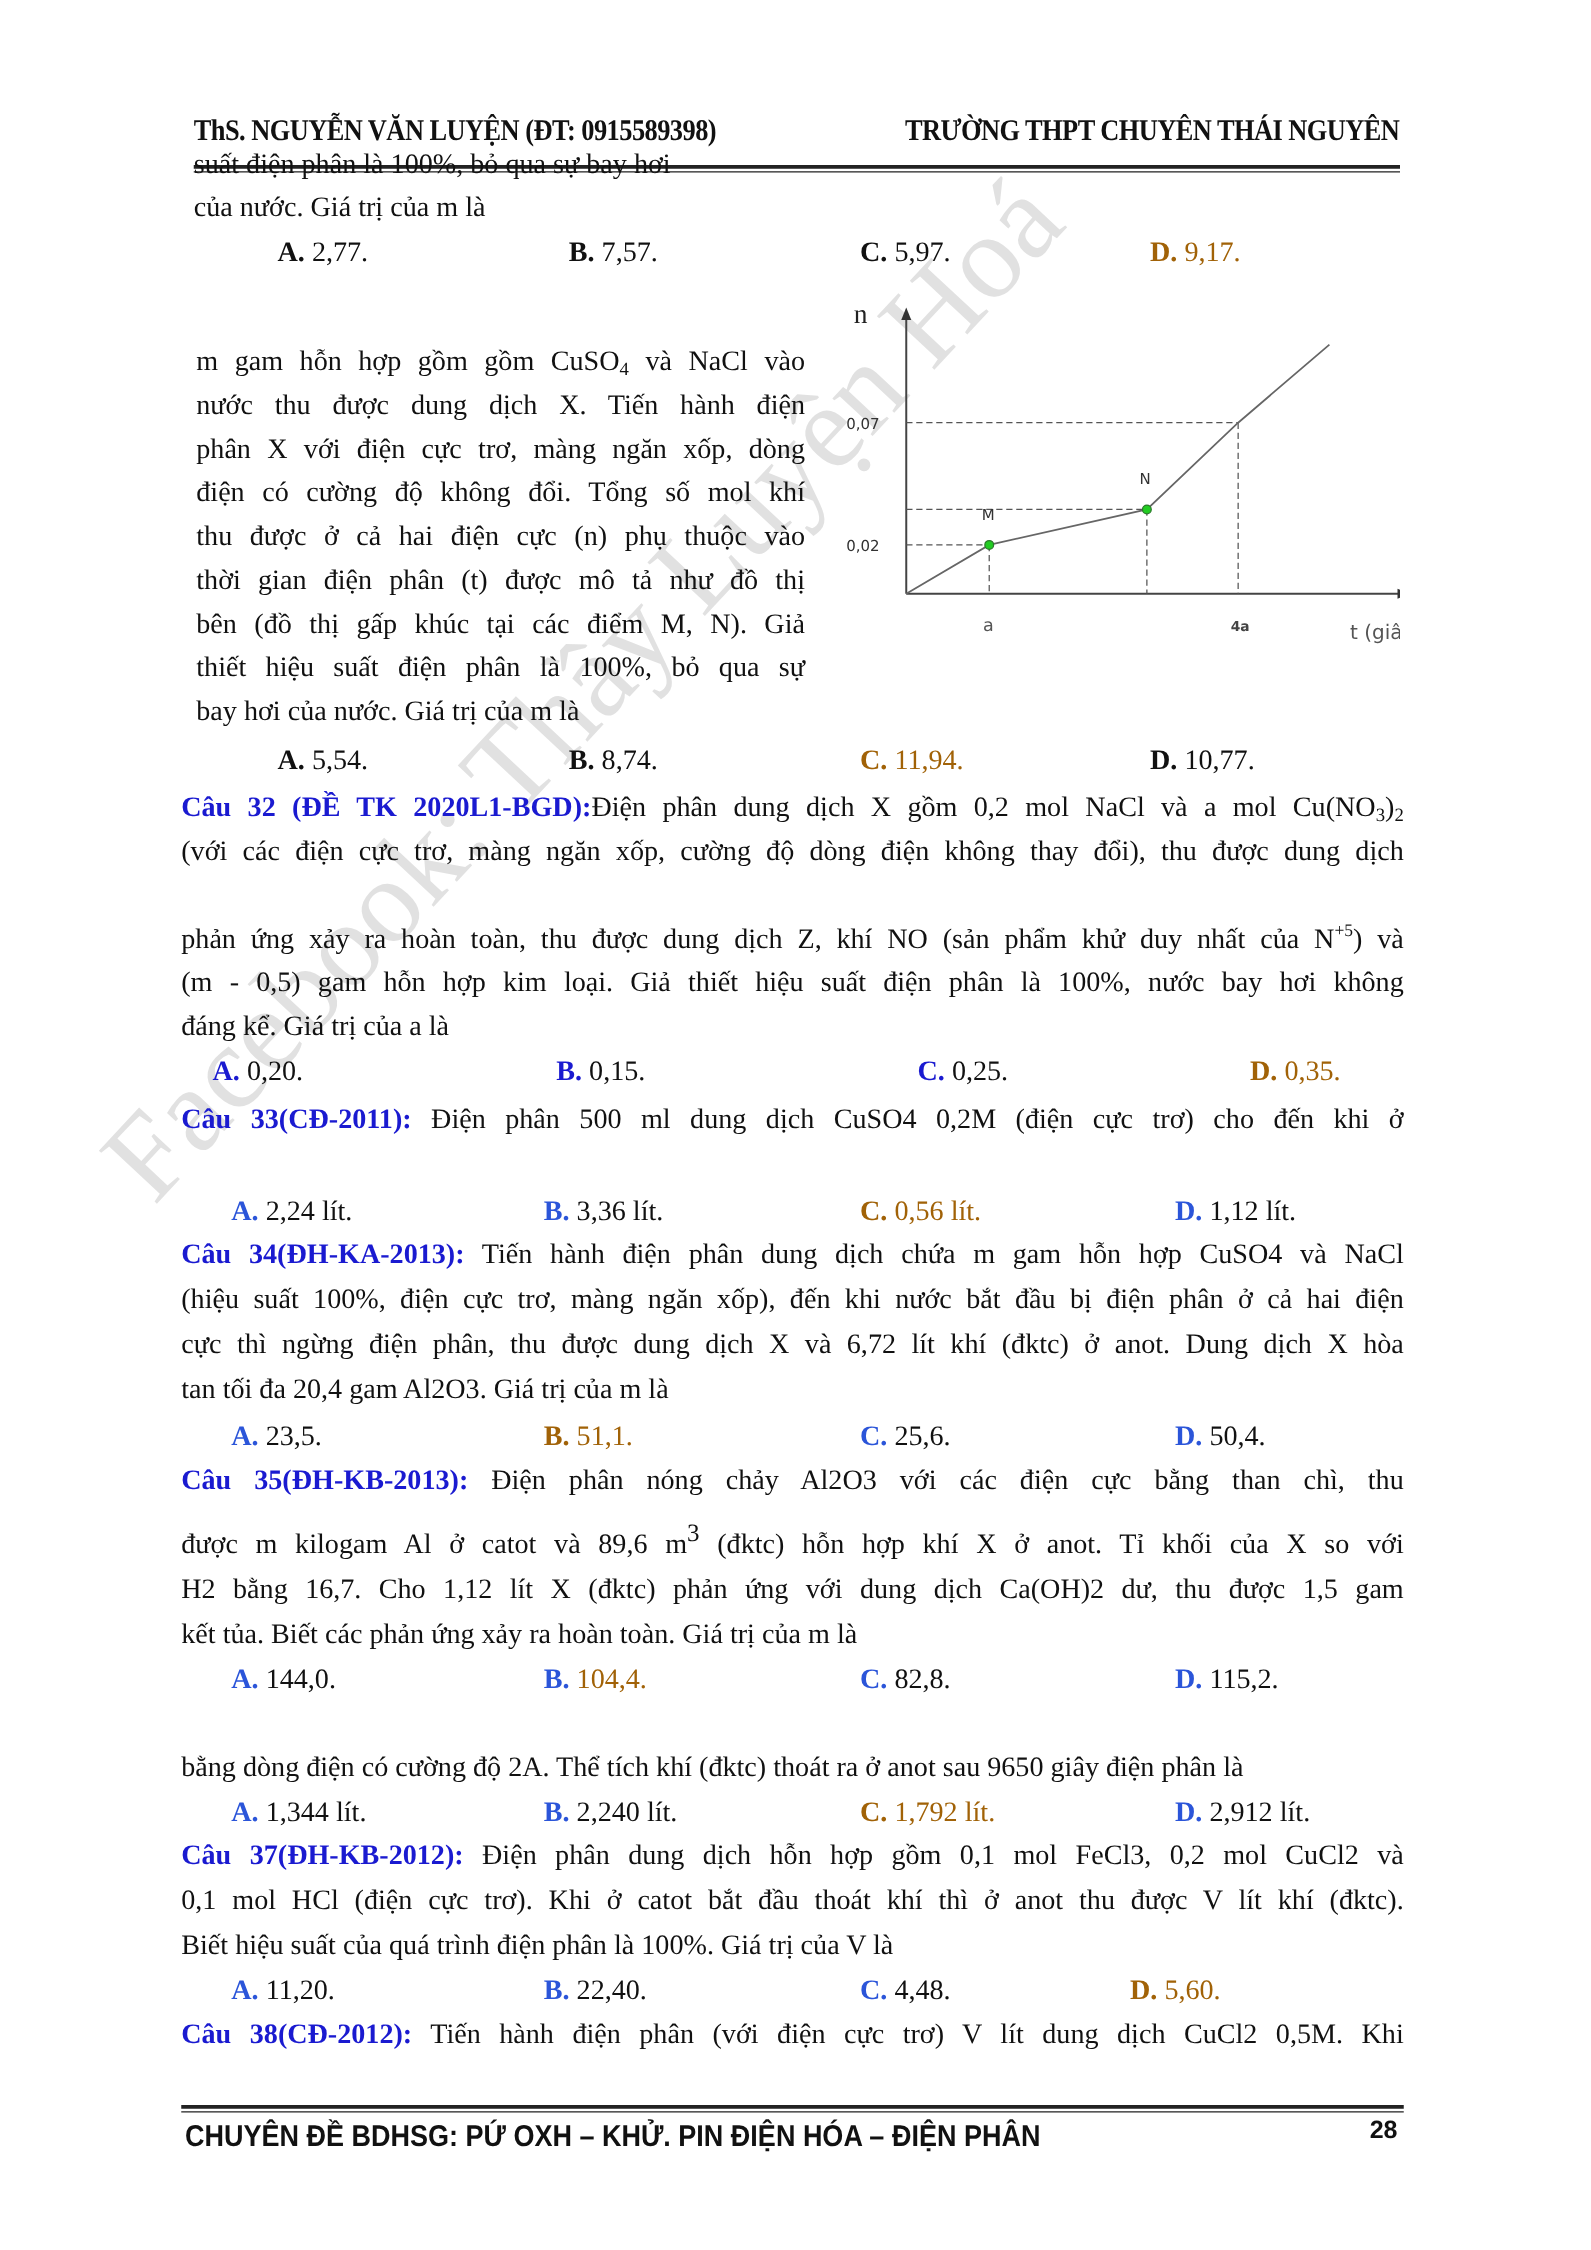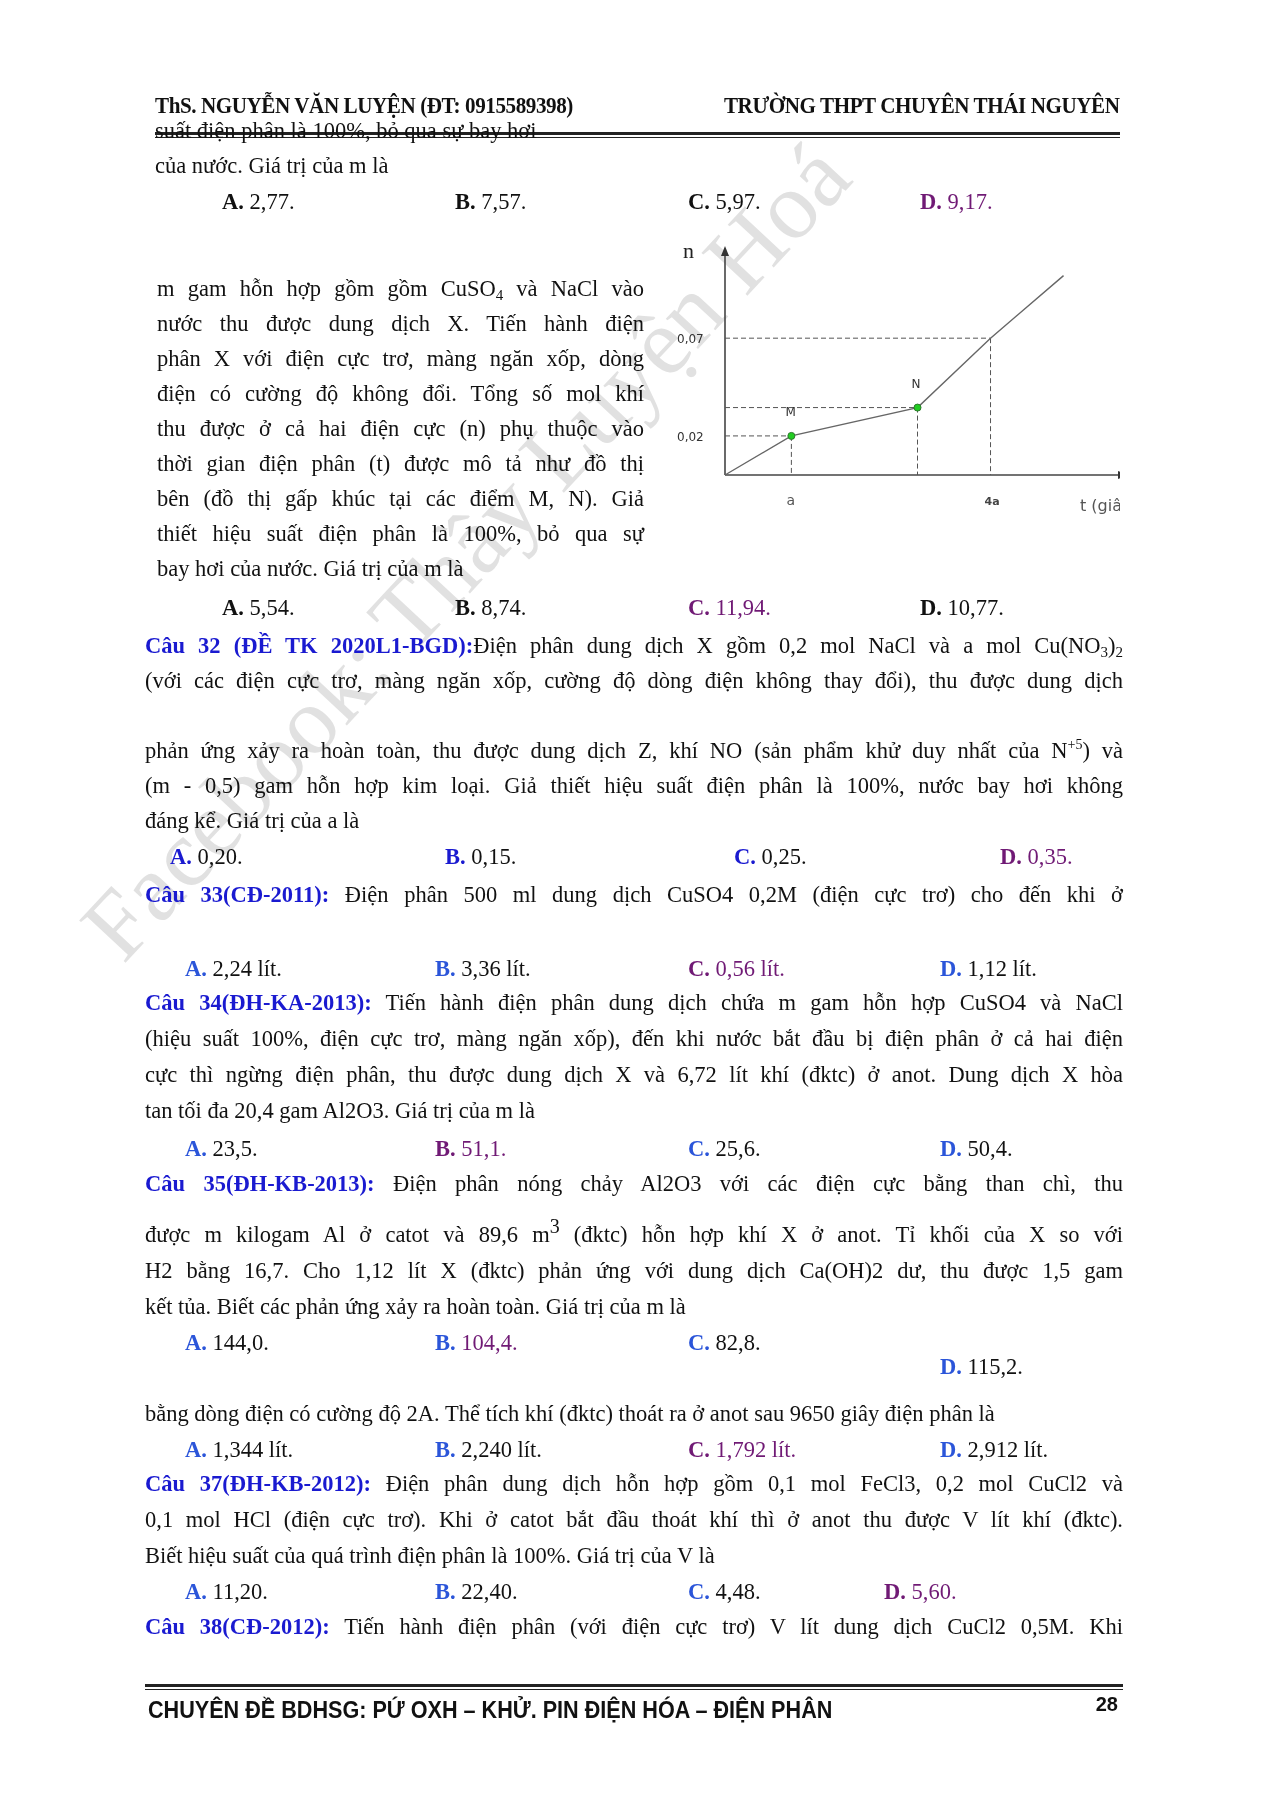--- a/index.html
+++ b/index.html
@@ -11,21 +11,21 @@
   .header .left, .header .right { position: absolute; top: 0; font-family: "Liberation Serif", serif;
         font-weight: bold; font-size: 24px; letter-spacing: -0.5px; transform: scaleX(0.88); }
   .header .left { left: 0; transform-origin: left top; }
   .header .right { right: 0; transform-origin: right top; }
   .hr-double { position: absolute; left: 155px; width: 965px; border-top: 3px solid #222; height: 2px; border-bottom: 1px solid #222; }
 
   .txt { position: absolute; font-size: 22.5px; line-height: 35px; }
   .just { text-align: justify; text-align-last: justify; }
   .blue { color: #1a1ad0; }
   .blue2 { color: #2b55d9; }
-  .red { color: #701a75; }
+  .red { color: #a16207; }
   .opt { position: absolute; font-size: 22.5px; line-height: 30px; white-space: nowrap; }
   sub { font-size: 15px; vertical-align: -4px; line-height: 0; }
   sup { font-size: 14px; vertical-align: 9px; line-height: 0; }
 
   .footer-line { position: absolute; left: 145px; top: 1684px; width: 978px; border-top: 3px solid #222; height: 2px; border-bottom: 1px solid #222; }
   .footer { position: absolute; left: 148px; top: 1696px; font-family: "Liberation Sans", sans-serif;
             font-weight: bold; font-size: 24px; transform: scaleX(0.9); transform-origin: left top; }
   .pageno { position: absolute; right: 155px; top: 1693px; font-family: "Liberation Sans", sans-serif;
             font-weight: bold; font-size: 20px; }
 
@@ -119,34 +119,34 @@
   <div class="opt" style="left:688px; top:1134px;"><b class="blue2">C.</b> <span>25,6.</span></div>
   <div class="opt" style="left:940px; top:1134px;"><b class="blue2">D.</b> <span>50,4.</span></div>
 
   <div class="txt just" style="left:145px; top:1166px; width:978px;"><b class="blue">Câu 35(ĐH-KB-2013):</b><span> Điện phân nóng chảy Al2O3 với các điện cực bằng than chì, thu</span></div>
   <div class="txt just" style="left:145px; top:1217px; width:978px;"><span>được m kilogam Al ở catot và 89,6 m</span><sup style="font-size:20px">3</sup><span>  (đktc) hỗn hợp khí X ở anot. Tỉ khối của X so với</span></div>
   <div class="txt just" style="left:145px; top:1253px; width:978px;">H2 bằng 16,7. Cho 1,12 lít X (đktc) phản ứng với dung dịch Ca(OH)2 dư, thu được 1,5 gam</div>
   <div class="txt" style="left:145px; top:1289px;">kết tủa. Biết các phản ứng xảy ra hoàn toàn. Giá trị của m là</div>
   <div class="opt" style="left:185px; top:1328px;"><b class="blue2">A.</b> <span>144,0.</span></div>
   <div class="opt" style="left:435px; top:1328px;"><b class="blue2">B.</b> <span class="red">104,4.</span></div>
   <div class="opt" style="left:688px; top:1328px;"><b class="blue2">C.</b> <span>82,8.</span></div>
-  <div class="opt" style="left:940px; top:1328px;margin-top:24px;"><b class="blue2">D.</b> <span>115,2.</span></div>
+  <div class="opt" style="left:940px; top:1328px;"><b class="blue2">D.</b> <span>115,2.</span></div>
 
   <div class="txt" style="left:145px; top:1396px;">bằng dòng điện có cường độ 2A. Thể tích khí (đktc) thoát ra ở anot sau 9650 giây điện phân là</div>
   <div class="opt" style="left:185px; top:1435px;"><b class="blue2">A.</b> <span>1,344 lít.</span></div>
   <div class="opt" style="left:435px; top:1435px;"><b class="blue2">B.</b> <span>2,240 lít.</span></div>
   <div class="opt red" style="left:688px; top:1435px;"><b>C.</b> <span>1,792 lít.</span></div>
   <div class="opt" style="left:940px; top:1435px;"><b class="blue2">D.</b> <span>2,912 lít.</span></div>
 
   <div class="txt just" style="left:145px; top:1466px; width:978px;"><b class="blue">Câu 37(ĐH-KB-2012):</b><span> Điện phân dung dịch hỗn hợp gồm 0,1 mol FeCl3, 0,2 mol CuCl2 và</span></div>
   <div class="txt just" style="left:145px; top:1502px; width:978px;">0,1 mol HCl (điện cực trơ). Khi ở catot bắt đầu thoát khí thì ở anot thu được V lít khí (đktc).</div>
   <div class="txt" style="left:145px; top:1538px;">Biết hiệu suất của quá trình điện phân là 100%. Giá trị của V là</div>
   <div class="opt" style="left:185px; top:1577px;"><b class="blue2">A.</b> <span>11,20.</span></div>
   <div class="opt" style="left:435px; top:1577px;"><b class="blue2">B.</b> <span>22,40.</span></div>
   <div class="opt" style="left:688px; top:1577px;"><b class="blue2">C.</b> <span>4,48.</span></div>
-  <div class="opt red" style="left:884px; top:1577px;"><b>D.</b> <span>5,60.</span></div>
+  <div class="opt red" style="left:904px; top:1577px;"><b>D.</b> <span>5,60.</span></div>
 
   <div class="txt just" style="left:145px; top:1609px; width:978px;"><b class="blue">Câu 38(CĐ-2012):</b><span> Tiến hành điện phân (với điện cực trơ) V lít dung dịch CuCl2 0,5M. Khi</span></div>
 
   <div class="footer-line"></div>
   <div class="footer">CHUYÊN ĐỀ BDHSG: PỨ OXH – KHỬ. PIN ĐIỆN HÓA – ĐIỆN PHÂN</div>
   <div class="pageno">28</div>
 </div>
 
 </body></html>

